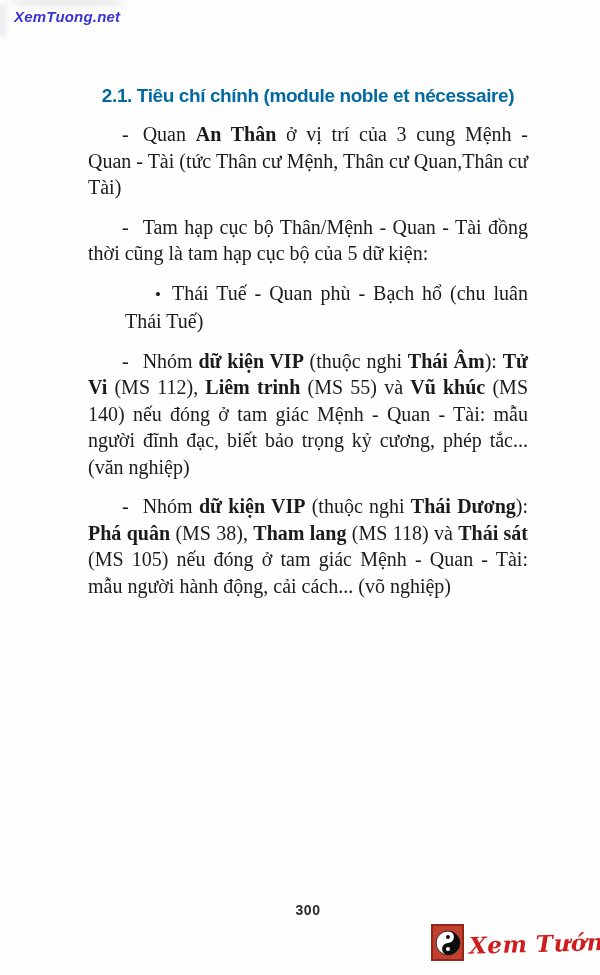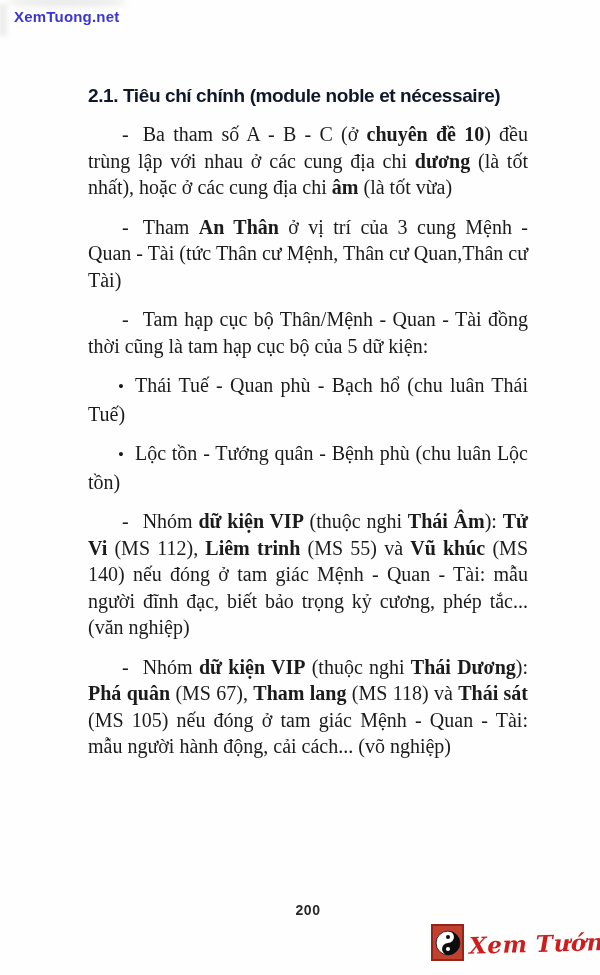--- a/index.html
+++ b/index.html
@@ -23,30 +23,30 @@
     font-weight:700; font-size:15px; letter-spacing:.2px;
   }
 
   .content {
     position:absolute; left:88px; top:84px; width:440px;
   }
   .title {
     font-family:"Liberation Sans", sans-serif;
     font-weight:700; font-size:19px; line-height:24px;
     letter-spacing:-0.4px;
-    color:#0f172a;
+    text-align:center; color:#0369a1;
     margin:0;
   }
   .para {
     font-size:20px; line-height:26.5px;
     text-align:justify;
     margin:13px 0 0 0;
     text-indent:34px;
   }
-  .para.bullet { text-indent:30px; }
+  .para.bullet { text-indent:30px;margin-left:37px; }
   .para .marker { margin-right:14px; }
   .para.bullet .marker { margin-right:11px; font-size:17px; }
   .para b { font-weight:700; }
 
   .page-number {
     position:absolute; left:88px; top:902px; width:440px;
     text-align:center;
     font-family:"Liberation Sans", sans-serif;
     font-weight:700; font-size:14px; letter-spacing:.5px;
   }
@@ -71,36 +71,34 @@
   }
 </style>
 </head>
 <body>
 
 <div class="page">
 
   <div class="smudge s1"></div>
   <div class="smudge s2"></div>
 
-  <div class="watermark" style="color: rgb(59, 53, 214);">XemTuong.net</div>
+  <div class="watermark" style="color: rgb(59, 53, 214); font-style: italic;">XemTuong.net</div>
 
   <div class="content" style="color: rgb(27, 27, 27);">
     <h1 class="title">2.1. Tiêu chí chính (module noble et nécessaire)</h1>
     <div>
-        <p class="para"><span class="marker">-</span><span>Ba tham số A - B - C (ở </span><b>chuyên đề 10</b><span>) đều trùng lập với nhau ở các cung địa chi </span><b>dương</b><span> (là tốt nhất), hoặc ở các cung địa chi </span><b>âm</b><span> (là tốt vừa)</span></p>
-        <p class="para"><span class="marker">-</span><span>Tham </span><b>An Thân</b><span> ở vị trí của 3 cung Mệnh - Quan - Tài (tức Thân cư Mệnh, Thân cư Quan,Thân cư Tài)</span></p>
+        <p class="para"><span class="marker">-</span><span>Quan </span><b>An Thân</b><span> ở vị trí của 3 cung Mệnh - Quan - Tài (tức Thân cư Mệnh, Thân cư Quan,Thân cư Tài)</span></p>
         <p class="para"><span class="marker">-</span><span>Tam hạp cục bộ Thân/Mệnh - Quan - Tài đồng thời cũng là tam hạp cục bộ của 5 dữ kiện:</span></p>
         <p class="para bullet"><span class="marker">•</span><span>Thái Tuế - Quan phù - Bạch hổ (chu luân Thái Tuế)</span></p>
-        <p class="para bullet"><span class="marker">•</span><span>Lộc tồn - Tướng quân - Bệnh phù (chu luân Lộc tồn)</span></p>
         <p class="para"><span class="marker">-</span><span>Nhóm </span><b>dữ kiện VIP</b><span> (thuộc nghi </span><b>Thái Âm</b><span>): </span><b>Tử Vi</b><span> (MS 112), </span><b>Liêm trinh</b><span> (MS 55) và </span><b>Vũ khúc</b><span> (MS 140) nếu đóng ở tam giác Mệnh - Quan - Tài: mẫu người đĩnh đạc, biết bảo trọng kỷ cương, phép tắc... (văn nghiệp)</span></p>
-        <p class="para"><span class="marker">-</span><span>Nhóm </span><b>dữ kiện VIP</b><span> (thuộc nghi </span><b>Thái Dương</b><span>): </span><b>Phá quân</b><span> (MS 67), </span><b>Tham lang</b><span> (MS 118) và </span><b>Thái sát</b><span> (MS 105) nếu đóng ở tam giác Mệnh - Quan - Tài: mẫu người hành động, cải cách... (võ nghiệp)</span></p>
+        <p class="para"><span class="marker">-</span><span>Nhóm </span><b>dữ kiện VIP</b><span> (thuộc nghi </span><b>Thái Dương</b><span>): </span><b>Phá quân</b><span> (MS 38), </span><b>Tham lang</b><span> (MS 118) và </span><b>Thái sát</b><span> (MS 105) nếu đóng ở tam giác Mệnh - Quan - Tài: mẫu người hành động, cải cách... (võ nghiệp)</span></p>
       </div>
   </div>
 
-  <div class="page-number" style="color: rgb(42, 42, 42);">200</div>
+  <div class="page-number" style="color: rgb(42, 42, 42);">300</div>
 
   <div class="logo">
     <span class="logo-square" style="background: rgb(194, 64, 46);">
       <svg width="26" height="26" viewBox="0 0 24 24" aria-hidden="true">
         <circle cx="12" cy="12" r="11" fill="#ffffff"></circle>
         <path d="M12,1 a11,11 0 0 1 0,22 a5.5,5.5 0 0 1 0,-11 a5.5,5.5 0 0 0 0,-11 z" fill="#0d0d0d"></path>
         <circle cx="12" cy="6.5" r="1.9" fill="#0d0d0d"></circle>
         <circle cx="12" cy="17.5" r="1.9" fill="#ffffff"></circle>
         <circle cx="12" cy="12" r="11" fill="none" stroke="#0d0d0d" stroke-width="0.8"></circle>
       </svg>

